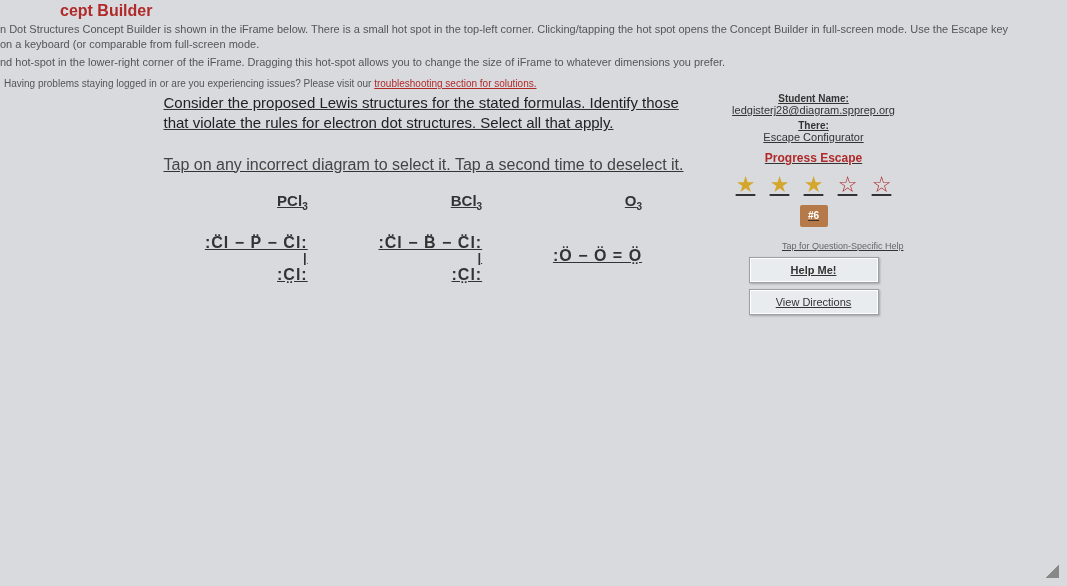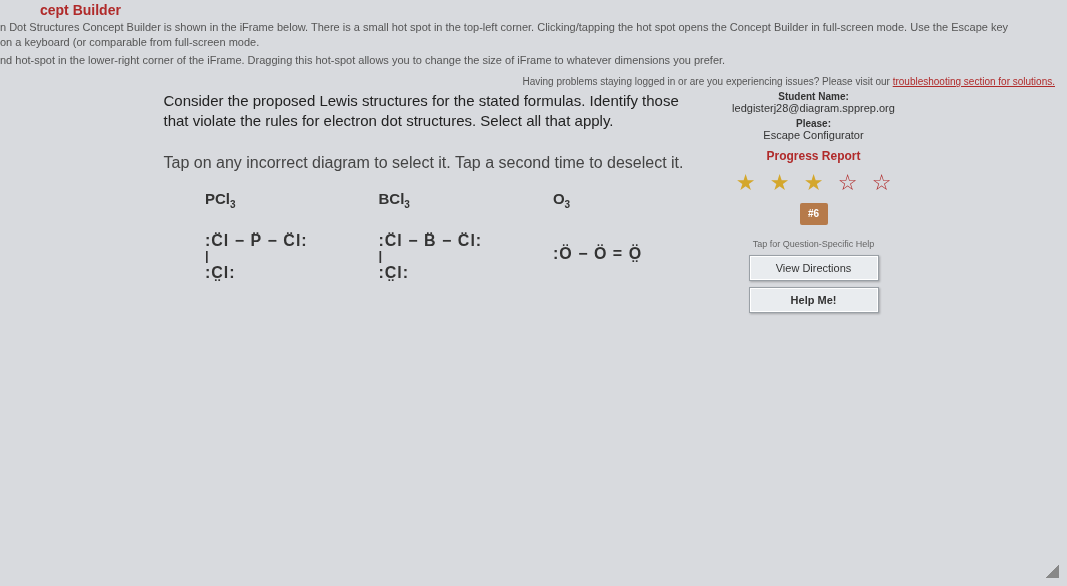--- a/index.html
+++ b/index.html
@@ -5,51 +5,51 @@
   * { box-sizing: border-box; margin: 0; padding: 0; }
   body {
     font-family: Arial, Helvetica, sans-serif;
     background: #d8dade;
     width: 1067px;
     height: 586px;
     overflow: hidden;
     position: relative;
     color: #333;
   }
-  .top-link { color:#b02a2a; font-weight:bold; font-size:14px; padding:2px 0 0 40px; }
+  .top-link { color:#b02a2a; font-weight:bold; font-size:16px; padding:2px 0 0 60px; }
   .intro { font-size:11px; color:#555; padding:2px 52px 0 0; line-height:1.4; }
-  .trouble { text-align:right; font-size:10px; color:#555; margin:8px 12px 4px; }
+  .trouble { text-align:left; font-size:10px; color:#555; margin:8px 4px 4px; }
   .trouble a { color:#b02a2a; text-decoration:underline; }
-  .main { display:flex; justify-content:center; gap:8px; padding:0 40px; }
+  .main { display:flex; justify-content:center; gap:8px; padding:0 40px;text-decoration:underline; }
   .question-area { width:520px; }
   .q-text { font-size:15px; color:#222; line-height:1.35; }
   .tap-hint { font-size:16px; color:#444; margin:22px 0 18px; text-align:center; }
   .choices { display:flex; justify-content:space-around; padding:0 6px; }
-  .choice { text-align:left; cursor:pointer; }
+  .choice { text-align:right; cursor:pointer; }
   .choice-title { font-weight:bold; font-size:15px; margin-bottom:22px; }
   .choice-title sub { font-size:10px; }
   .lewis { font-size:16px; font-weight:bold; letter-spacing:1px; line-height:1.1; }
   .lewis .row { white-space:nowrap; }
   .lewis .small { font-size:13px; }
   .side { width:180px; font-size:11px; color:#333;margin-left:32px; }
   .side .lbl { text-align:center; font-weight:bold; font-size:10px; }
   .side .val { text-align:center; font-size:11px; margin-bottom:4px; word-break:break-all; }
   .progress-title { color:#b02a2a; font-weight:bold; text-align:center; margin:8px 0 6px; font-size:12px; }
   .stars { display:flex; flex-wrap:wrap; justify-content:center; gap:6px; margin-bottom:14px; }
   .star {
     width:28px; height:28px; display:flex; align-items:center; justify-content:center;
     font-size:22px; line-height:1;
   }
   .star.completed { color:#d4a72c; }
   .star.pending { color:#b02a2a; }
   .star.current {
     width:28px; height:22px; background:#b67a4a; color:#fff; font-size:10px;
     font-weight:bold; border-radius:2px;
   }
-  .help-hint { text-align:center; font-size:9px; color:#666; margin:6px 0 4px; }
+  .help-hint { text-align:right; font-size:9px; color:#666; margin:6px 0 4px; }
   .btn {
     display:block; margin:6px auto; background:#e9ecef; border:1px solid #9aa0a6;
     font-size:11px; padding:6px 10px; width:130px; text-align:center; cursor:pointer;
     box-shadow:inset 0 0 0 1px #fff, 1px 1px 2px rgba(0,0,0,.25);
   }
   .btn.primary { font-weight:bold; }
   .resize-handle {
     position:absolute; right:8px; bottom:8px; width:14px; height:14px;
     background:linear-gradient(135deg, transparent 50%, #888 50%);
     cursor:nwse-resize;
@@ -108,32 +108,32 @@
           <div class="row">:Ö − Ö = Ö̤</div>
         </div>
       </div>
 
     </div>
   </div>
 
   <div class="side">
     <div class="lbl">Student Name:</div>
     <div class="val">ledgisterj28@diagram.spprep.org</div>
-    <div class="lbl">Please:</div>
+    <div class="lbl">There:</div>
     <div class="val">Escape Configurator</div>
 
-    <div class="progress-title">Progress Report</div>
+    <div class="progress-title">Progress Escape</div>
     <div class="stars">
       <div class="star completed">★</div>
       <div class="star completed">★</div>
       <div class="star completed">★</div>
       <div class="star pending">☆</div>
       <div class="star pending">☆</div>
       <div class="star current">#6</div>
     </div>
 
     <div class="help-hint">Tap for Question-Specific Help</div>
+    <div class="btn primary">Help Me!</div>
     <div class="btn">View Directions</div>
-    <div class="btn primary">Help Me!</div>
   </div>
 </div>
 
 <div class="resize-handle"></div>
 
 </body></html>

